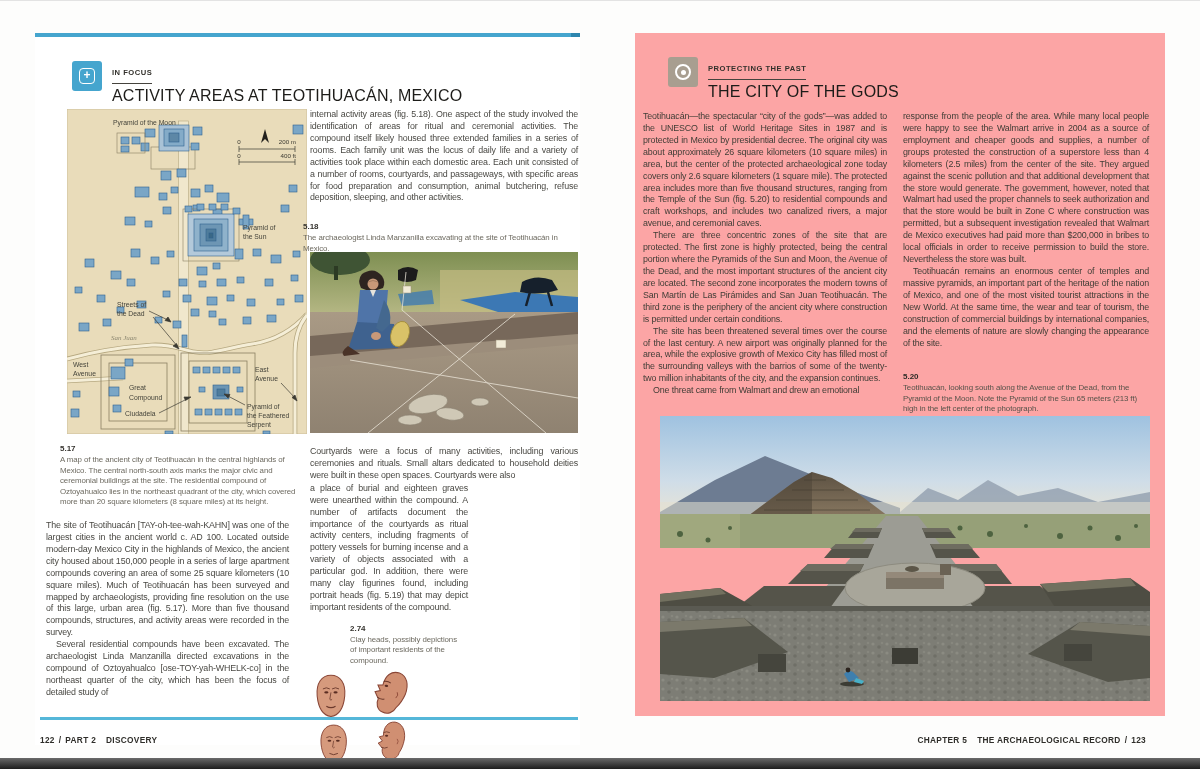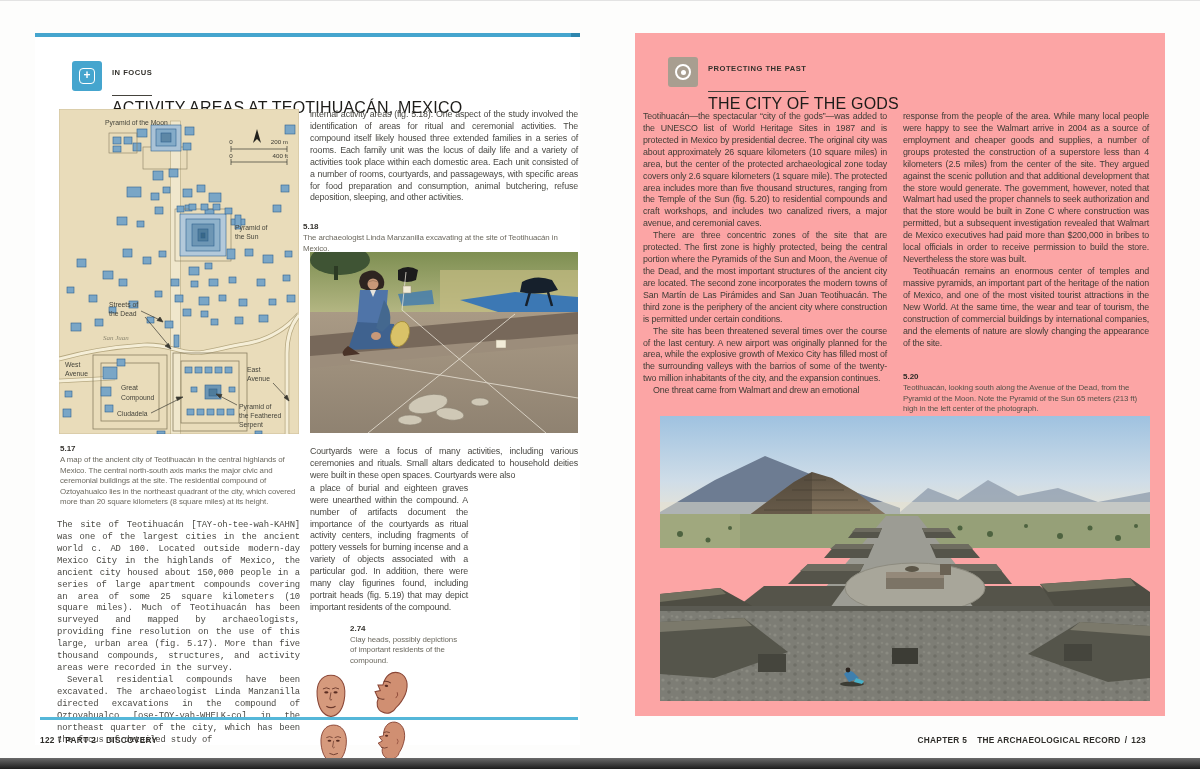--- a/index.html
+++ b/index.html
@@ -12,42 +12,42 @@
   
   .body-txt {
     font-size:8.9px; line-height:1.34; letter-spacing:-0.15px;
     color:#4a4944; text-align:justify;
   }
   .ind { text-indent:10px; }
   .fig-num { font-size:8px; font-weight:bold; color:#35332e; margin-bottom:2px; }
   .cap { font-size:7.9px; line-height:1.33; letter-spacing:-0.1px; color:#6d6a60; }
   .kicker {
     display:inline-block; font-size:7.6px; font-weight:bold; letter-spacing:0.5px;
-    color:#33312c; border-bottom:1px solid #45433d; padding-bottom:18px;
+    color:#33312c; border-bottom:1px solid #45433d; padding-bottom:6px;
   }
   .page-title { font-size:16px; font-weight:normal; letter-spacing:0.2px; color:#1d1c19; margin-top:3px; }
   
   #page-left { position:absolute; left:35px; top:32px; width:545px; height:712px; background:#ffffff; }
   #rule-top { position:absolute; left:0; top:0; width:545px; height:4px; background:#45a5ce; }
   #rule-top::after { content:""; position:absolute; right:0; top:0; width:9px; height:4px; background:#2d86ae; }
   .hdr { position:absolute; left:37px; top:28px; }
   .hdr-icon { position:absolute; width:30px; height:30px; border-radius:3px; }
   .hdr-icon.blue { background:#45a5ce; }
   .hdr-icon.taupe { background:#a89e90; }
   .plus-box {
     position:absolute; left:7px; top:7px; width:16px; height:16px;
     border:1.6px solid #ffffff; border-radius:4px; color:#fff;
     font-size:12px; font-weight:bold; line-height:12px; text-align:center;
   }
   .ring { position:absolute; left:7px; top:7px; width:16px; height:16px; border:2px solid #fff; border-radius:50%; }
   .dot  { position:absolute; left:12.5px; top:12.5px; width:5px; height:5px; background:#fff; border-radius:50%; }
   .hdr-text { margin-left:40px; }
-  #map-fig { position:absolute; left:24px; top:76px; width:240px; height:388px; }
+  #map-fig { position:absolute; left:32px; top:76px; width:240px; height:388px; }
   #cap-517 { position:absolute; left:25px; top:411px; width:247px; }
-  #col1-body { position:absolute; left:22px; top:487px; width:243px;font-family:Liberation Mono, monospace; }
+  #col1-body { position:absolute; left:11px; top:487px; width:243px; }
   #col2-intro { position:absolute; left:275px; top:76px; width:268px; }
   #cap-518 { position:absolute; left:268px; top:189px; width:260px; }
   #photo-518 { position:absolute; left:275px; top:219px; width:268px; height:181px; }
   #courtyards { position:absolute; left:275px; top:413px; width:268px; }
   .court-row { display:flex; margin-top:1px;flex-direction:column; }
   .court-left { width:158px; }
   .court-right { width:110px; margin-left:0; }
   #cap-519 { margin-top:10px; margin-left:40px; width:112px; }
   #rule-bottom { position:absolute; left:5px; top:684px; width:538px; height:3px; background:#55b7d9; }
   

